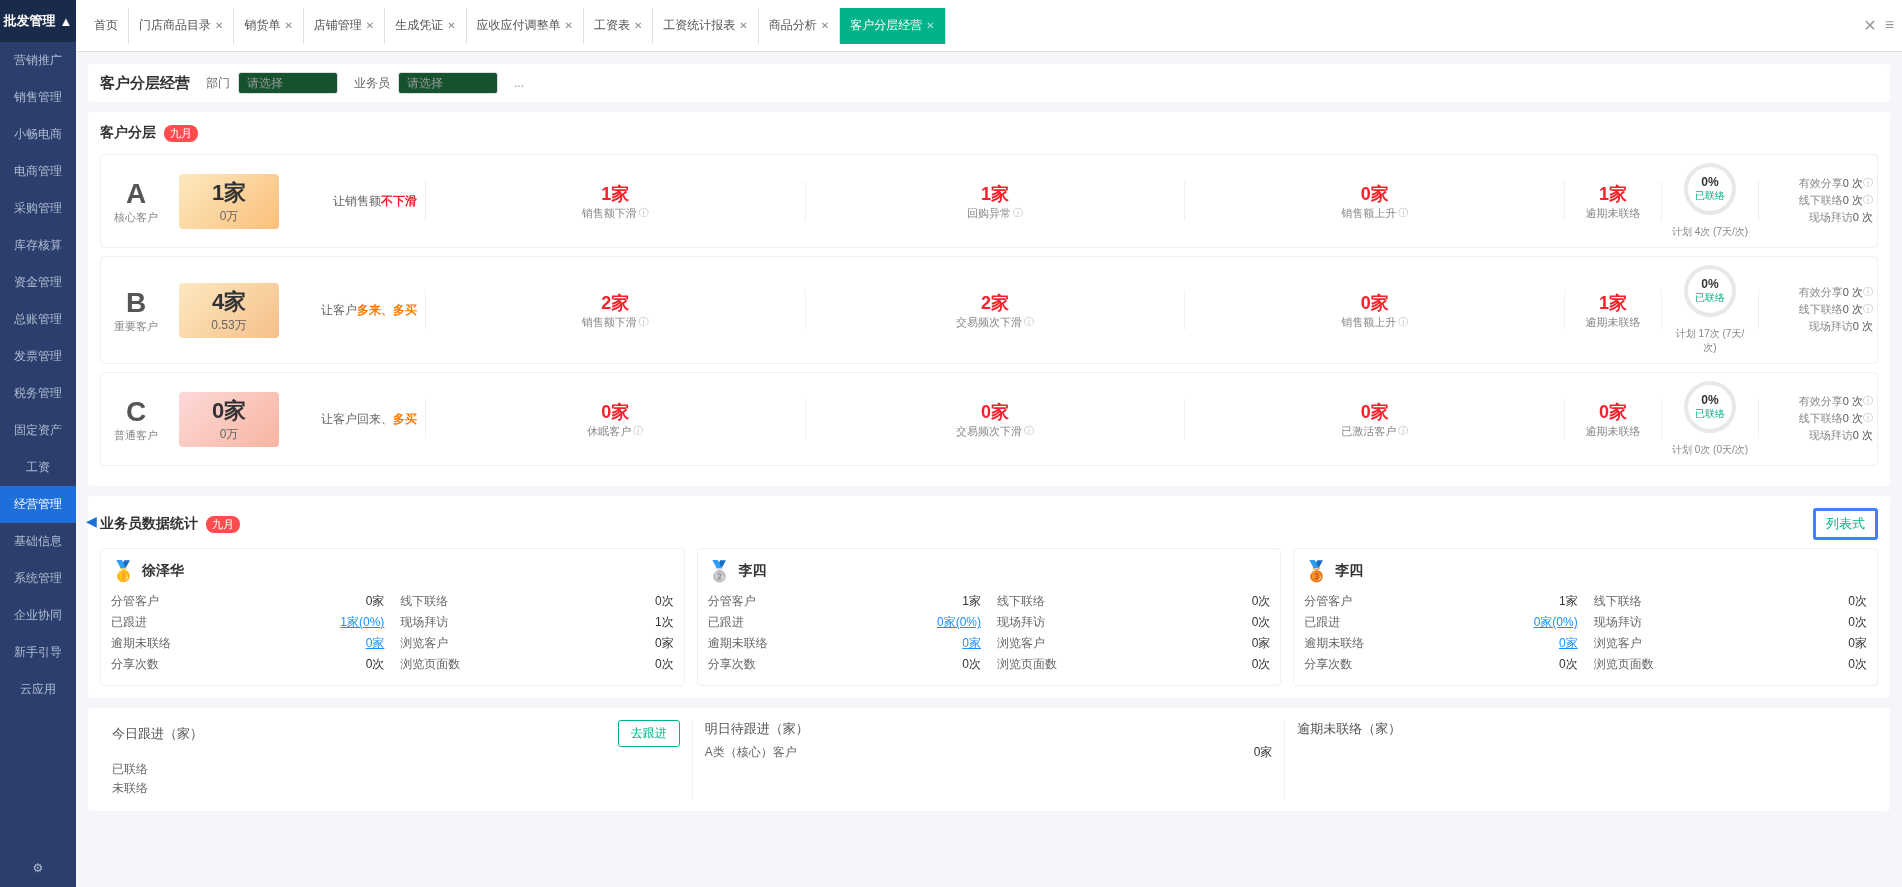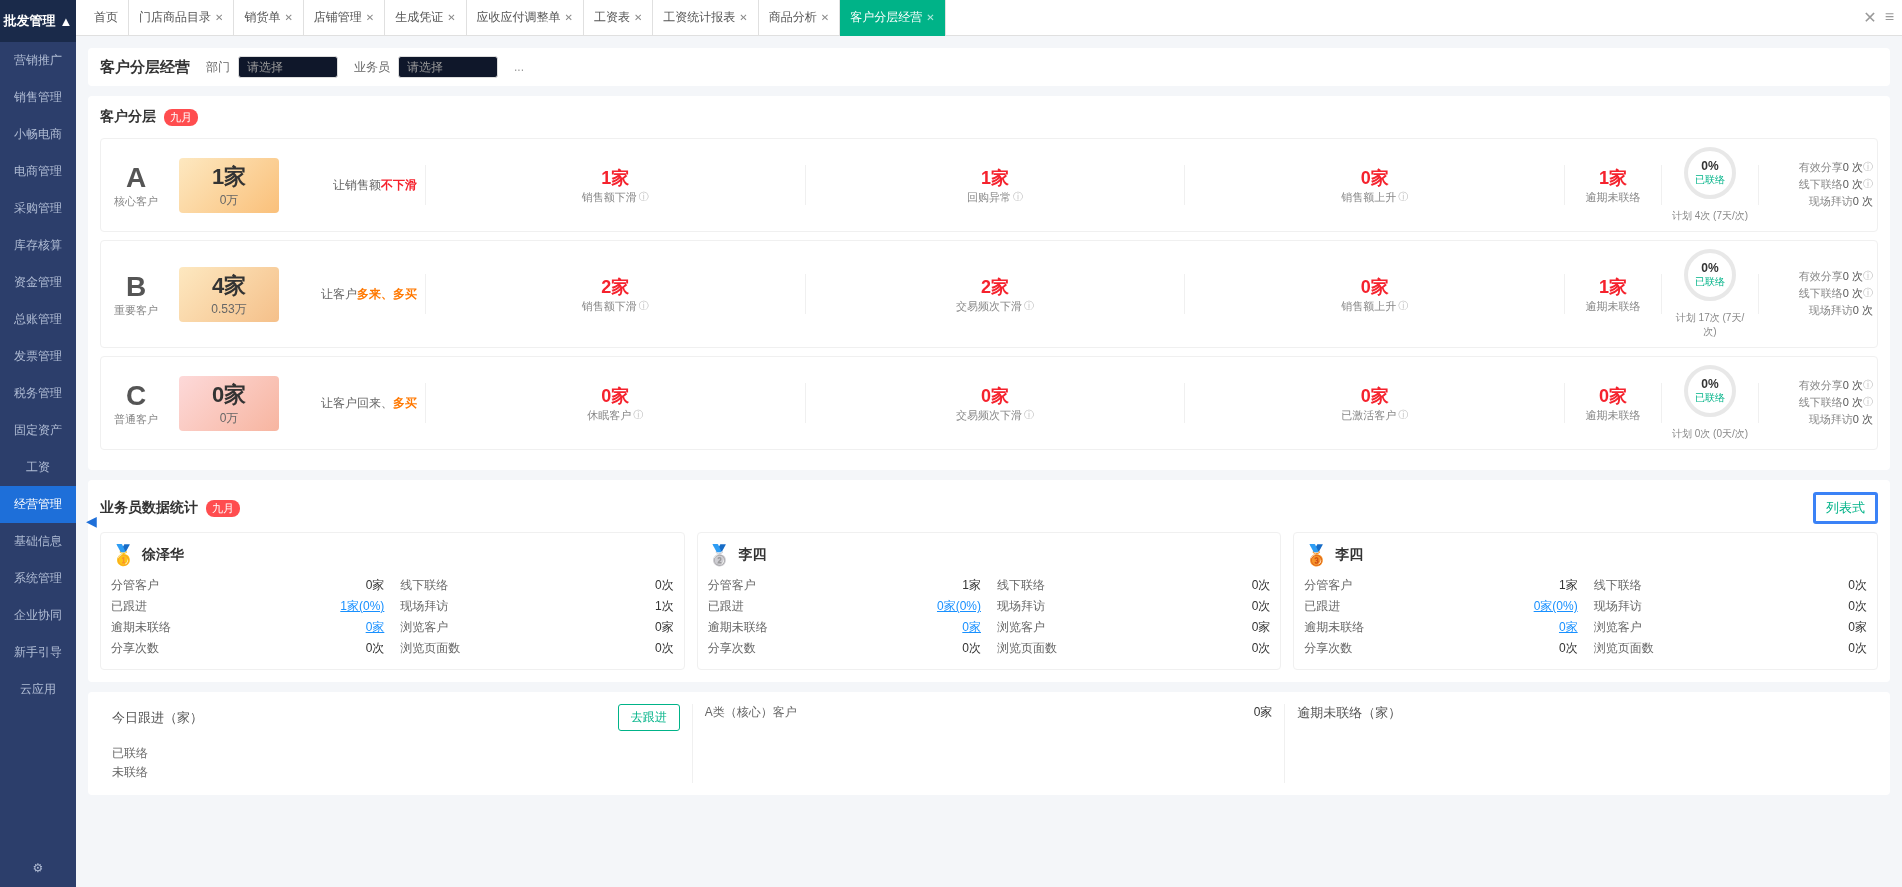--- a/index.html
+++ b/index.html
@@ -53,21 +53,21 @@
       flex-direction: column;
       overflow: hidden;
     }
 
     
     .tabs {
       background: #fff;
       display: flex;
       align-items: center;
       border-bottom: 1px solid #e0e0e0;
-      height: 36px;
+      height: 52px;
       flex-shrink: 0;
       padding: 0 8px;
     }
     .tab {
       display: flex;
       align-items: center;
       padding: 0 10px;
       height: 36px;
       font-size: 12px;
       color: #555;
@@ -102,21 +102,21 @@
       border-radius: 4px;
     }
     .page-title { font-size: 15px; font-weight: bold; color: #333; }
     .filter-group { display: flex; align-items: center; gap: 8px; font-size: 12px; color: #666; }
     .filter-select {
       border: 1px solid #ddd;
       border-radius: 3px;
       padding: 3px 24px 3px 8px;
       font-size: 12px;
       color: #999;
-      background: #0f172a;
+      background: #14532d;
       appearance: none;
       min-width: 100px;
     }
     .filter-more { color: #999; cursor: pointer; }
 
     
     .section {
       background: #fff;
       border-radius: 4px;
       padding: 12px;
@@ -799,20 +799,23 @@
           <div class="followup-row">
             <span>已联络</span>
             <span class="followup-num"></span>
           </div>
           <div class="followup-row">
             <span>未联络</span>
             <span class="followup-num-red"></span>
           </div>
         </div>
         <div class="followup-col">
+          <div style="margin-bottom:6px;">
+            <span class="followup-title">明日待跟进（家）</span>
+          </div>
           <div class="followup-row">
             <span>A类（核心）客户</span>
             <span class="followup-num">0家</span>
           </div>
         </div>
         <div class="followup-col">
           <div style="margin-bottom:6px;">
             <span class="followup-title">逾期未联络（家）</span>
           </div>
         </div>

